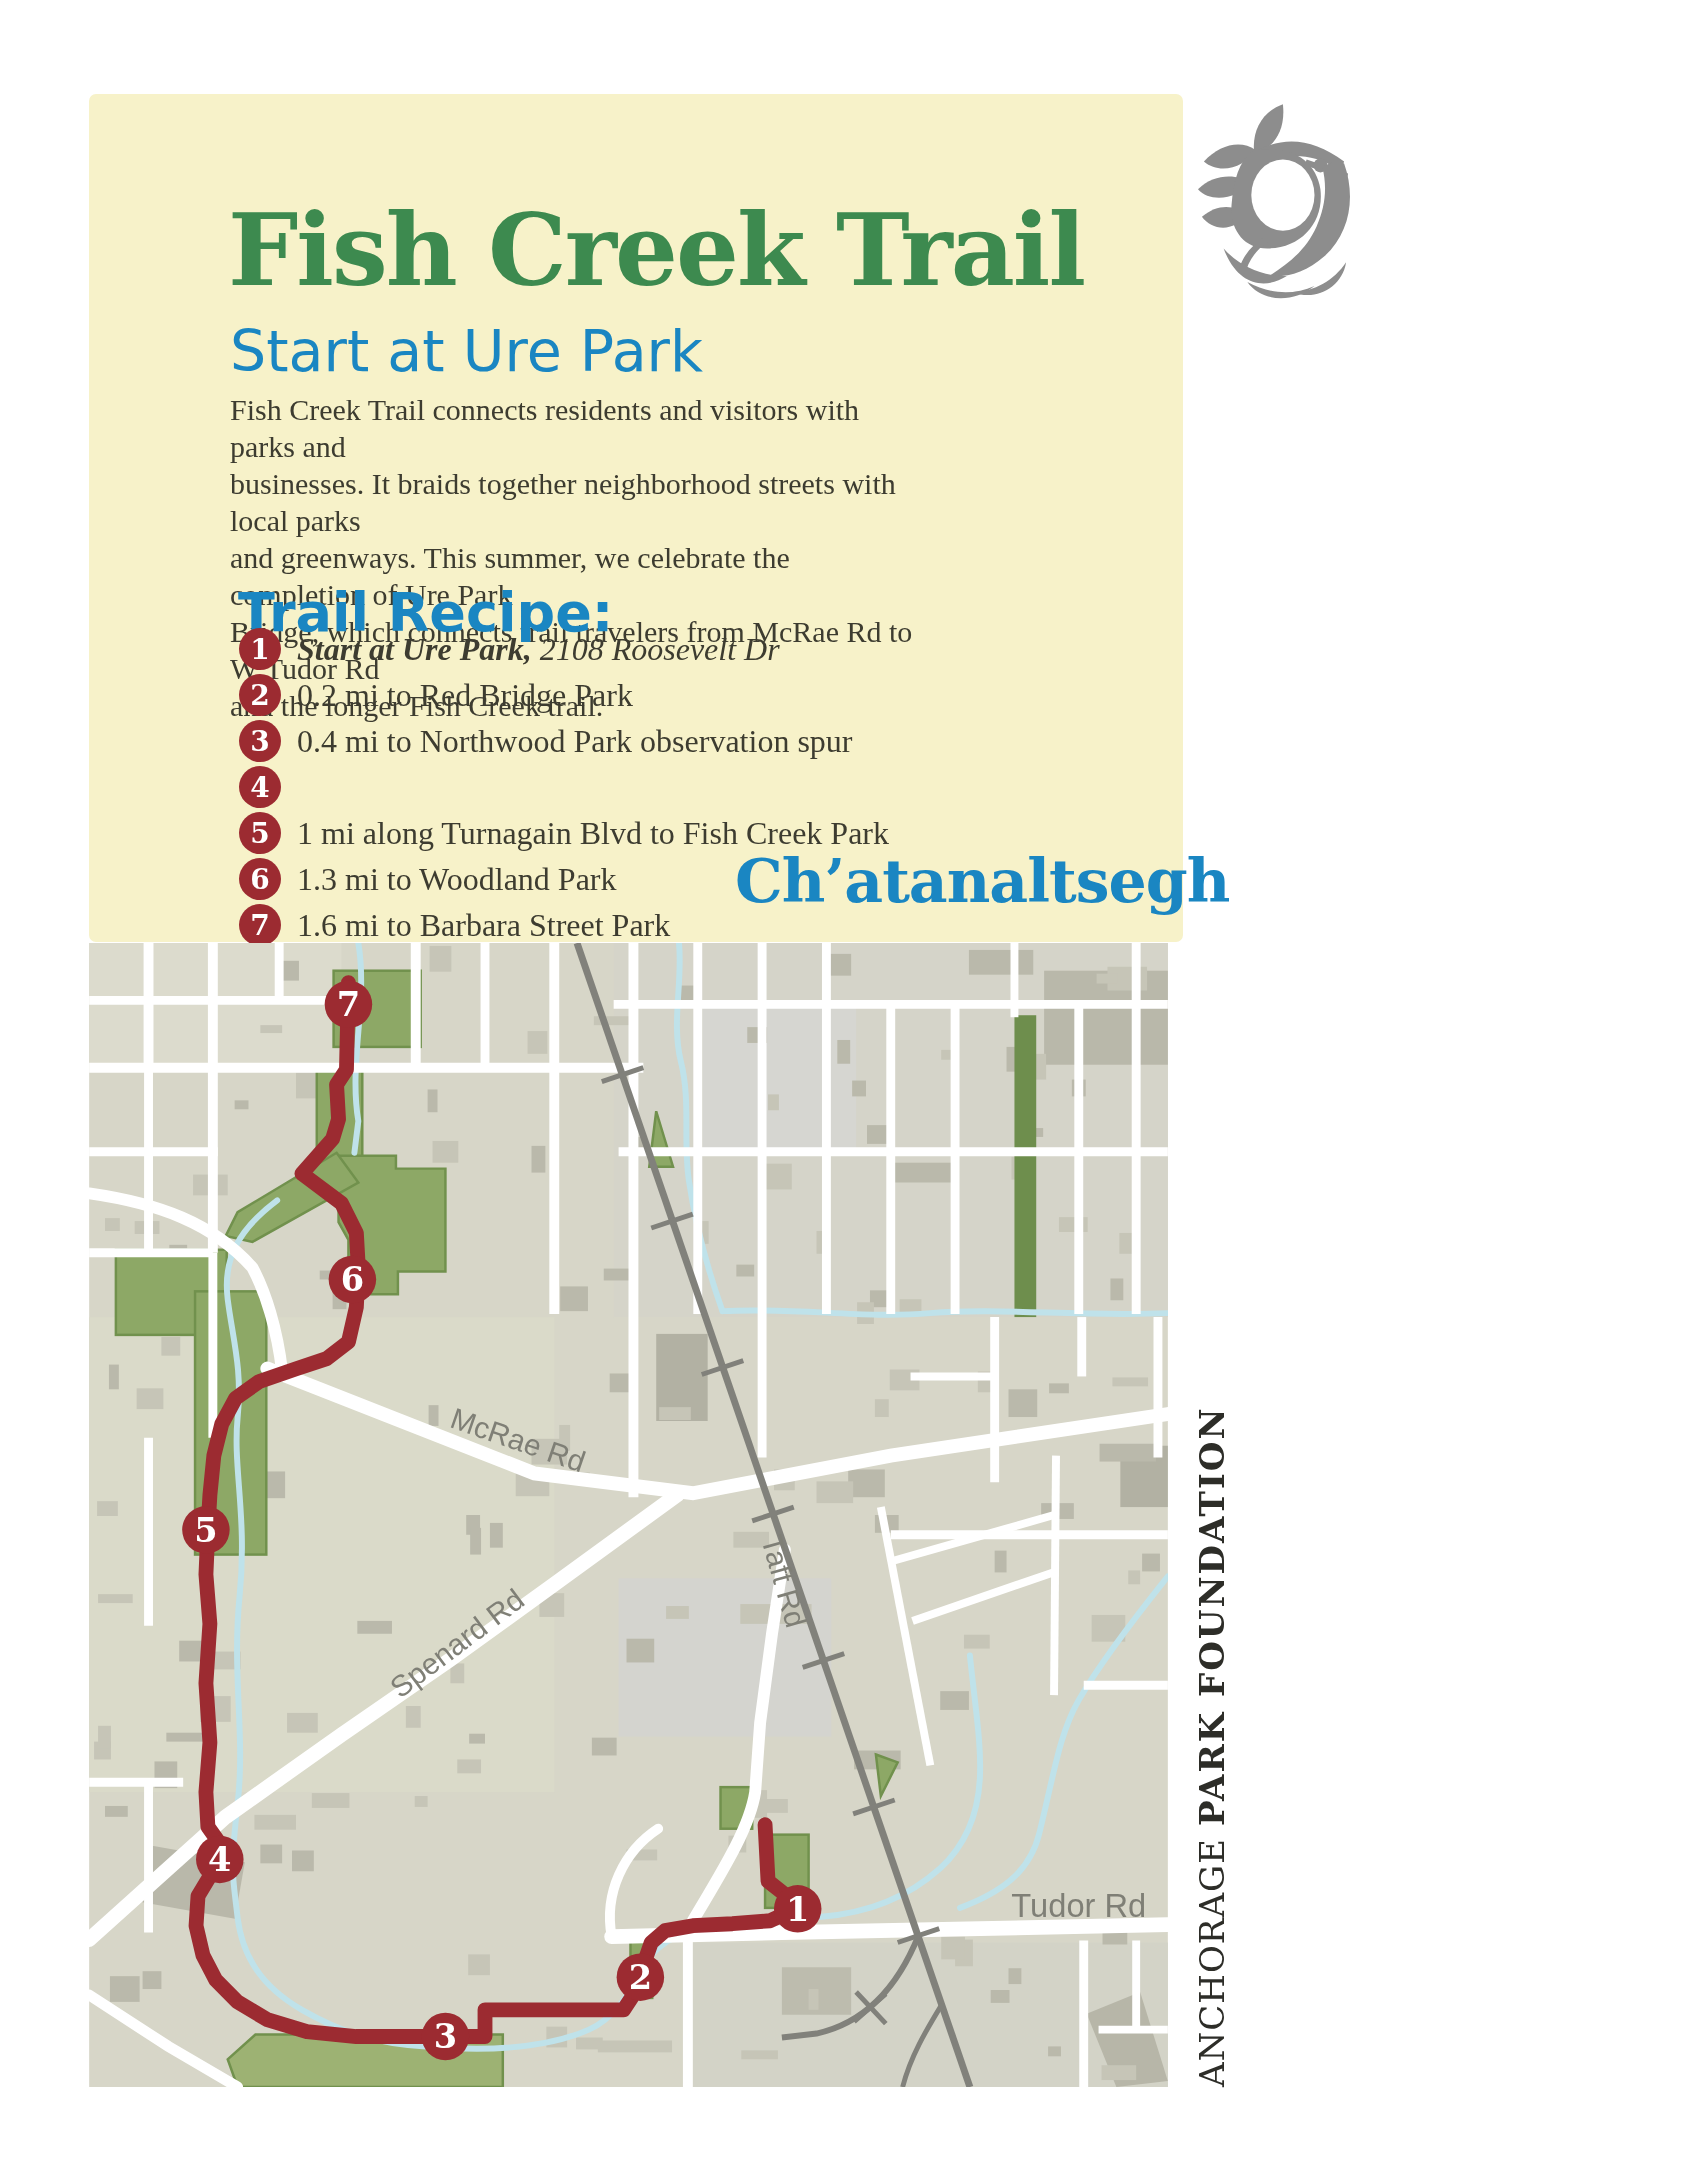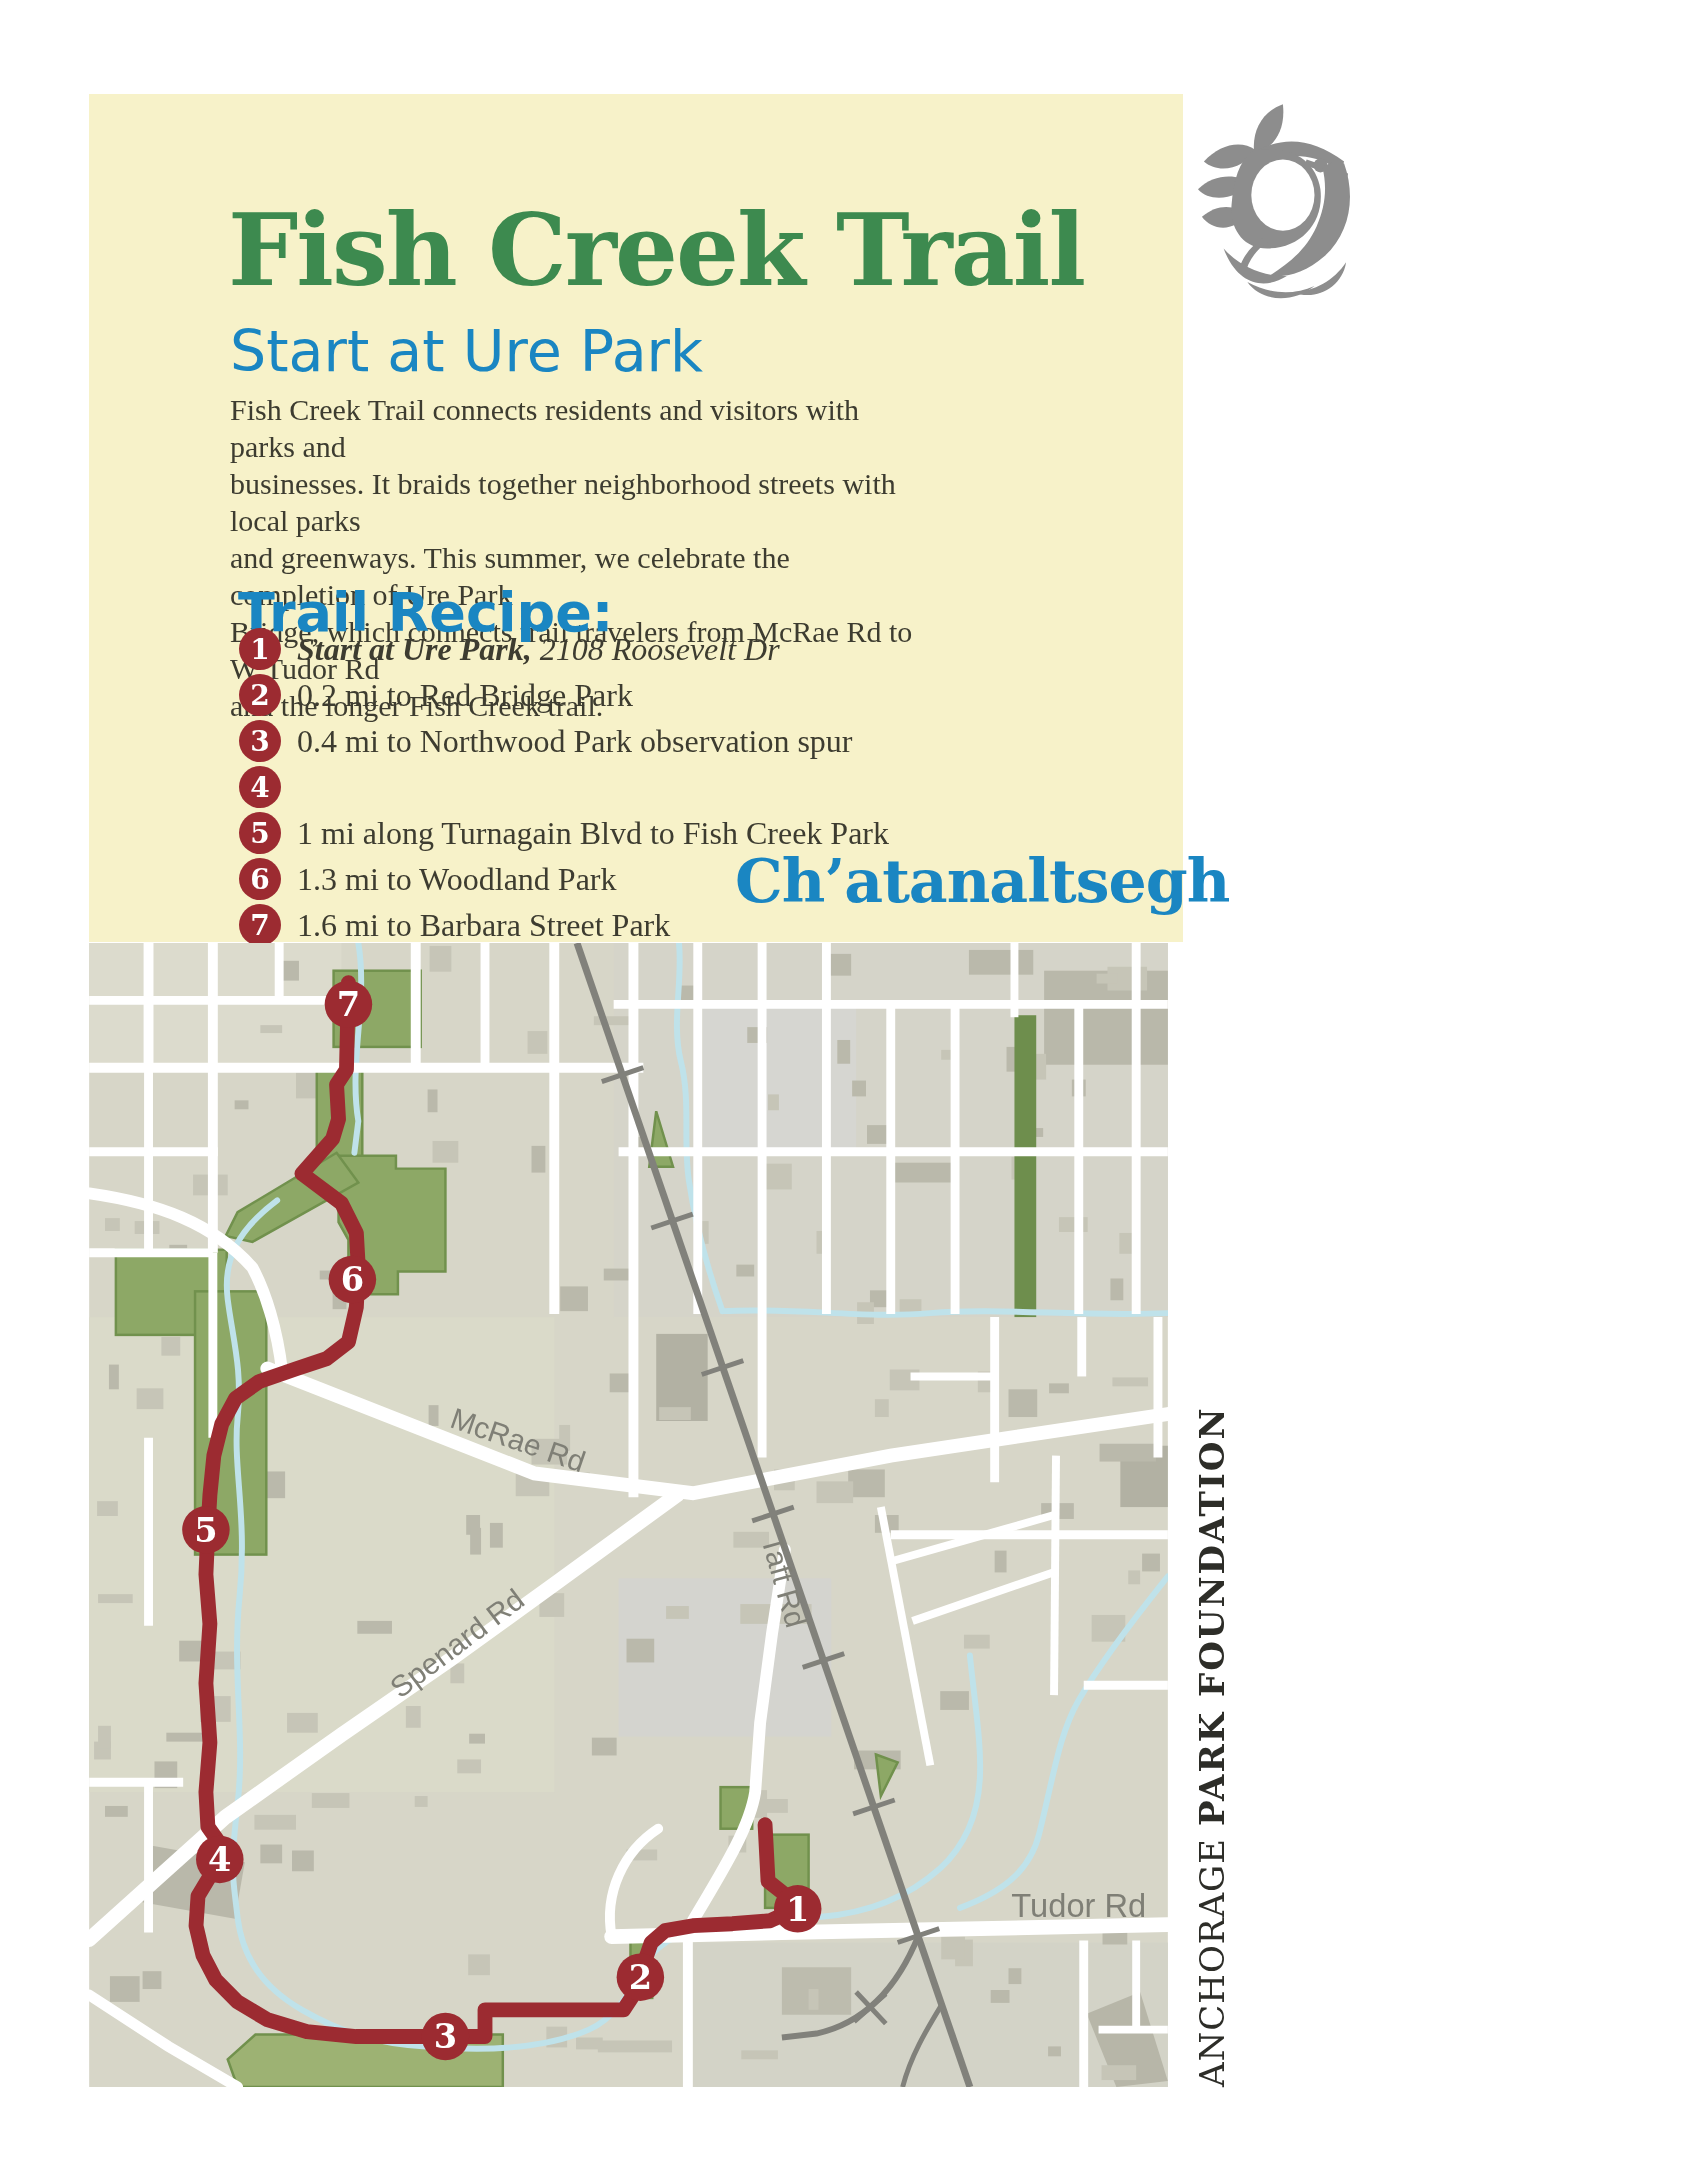--- a/index.html
+++ b/index.html
@@ -1,19 +1,19 @@
 <!DOCTYPE html>
 <html style="--cream: #f7f2c9; --titleGreen: #3d8a4f; --blue: #1a86c2; --maroon: #9c2b31; --mapbg: #d7d6c8; --street: #ffffff; --park: #8da866; --parkLight: #9db273; --parkDark: #6e8e4d; --parkEdge: #71914d; --creek: #bfe2ea; --rail: #81817b; --roadLabel: #7f7f76; --building: #bab9ab; --buildingAlt: #c6c5b7; --logoGray: #8d8d8d;"><head>
 <meta charset="utf-8">
 <style>
   html,body{margin:0;padding:0;background:#ffffff;}
   .page{position:relative;width:1683px;height:2178px;background:#fff;overflow:hidden;
         font-family:"Liberation Serif",serif;}
   .cream-panel{position:absolute;left:89px;top:94px;width:1094px;height:848px;
-        background:var(--cream);}
+        background:var(--cream);border-radius:7px;}
   .title{position:absolute;left:139px;top:107px;margin:0;font-family:"DejaVu Serif",serif;
         font-weight:600;font-size:99px;line-height:1.0;letter-spacing:-2px;color:var(--titleGreen);}
   .subtitle{position:absolute;left:141px;top:224px;margin:0;font-family:"DejaVu Sans",sans-serif;
         font-weight:normal;font-size:57px;color:var(--blue);letter-spacing:0px;}
   .intro{position:absolute;left:141px;top:297px;margin:0;width:693px;font-size:30px;
         line-height:37px;color:#3d3c30;white-space:pre-line;}
   .recipe-heading{position:absolute;left:139px;top:477px;margin:10px;font-family:"DejaVu Sans",sans-serif;
         font-weight:bold;font-size:54px;color:var(--blue);}
   .recipe{position:absolute;left:150px;top:532px;}
   .recipe-row{display:flex;align-items:center;height:46px;}

